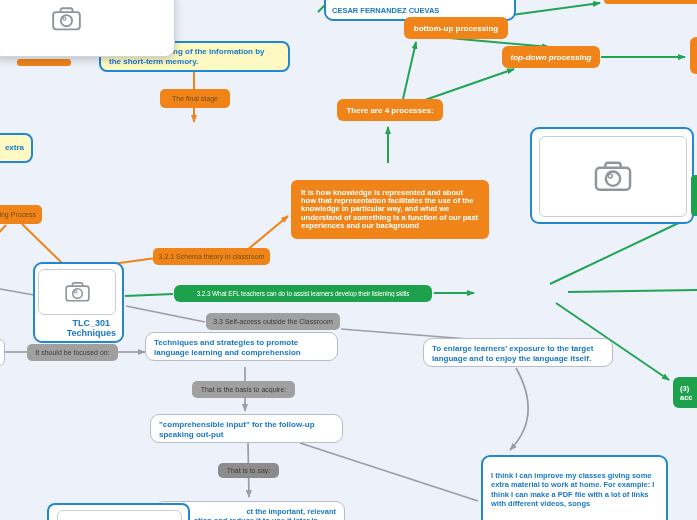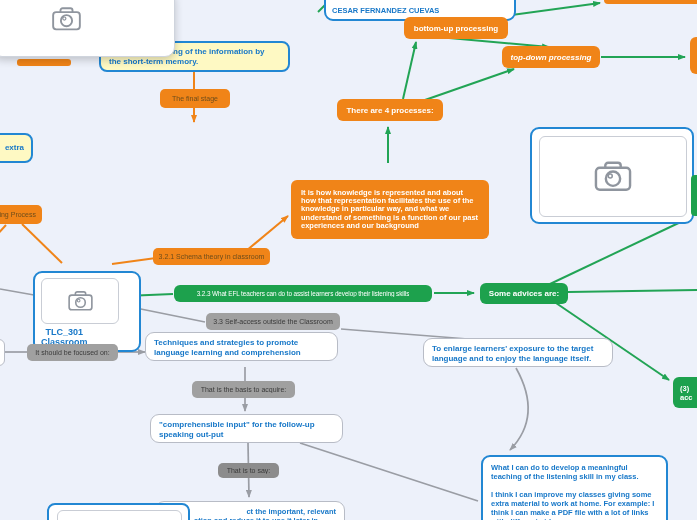--- a/index.html
+++ b/index.html
@@ -135,42 +135,39 @@
       </svg>
     </div>
   </div>
 
   <div class="node" style="left:691px;top:175px;width:40px;height:41px;background:#1da14d;border-radius:4px;z-index:3;"></div>
 
   <div class="node orange-label" style="left:153px;top:248px;width:117px;height:17px;">
     <span class="nowrap">3.2.1 Schema theory in classroom</span>
   </div>
 
-  <div class="node white-blue" style="left:33px;top:271px;width:108px;height:81px;display:flex;flex-direction:column;align-items:flex-start;padding:5px 6px 3px 6px;">
+  <div class="node white-blue" style="left:33px;top:262px;width:91px;height:81px;display:flex;flex-direction:column;align-items:flex-end;padding:5px 6px 3px 6px;">
     <div class="img-ph" style="width:76px;height:50px;">
       <svg viewBox="0 0 36 30" width="27" height="22">
         <rect x="11" y="2.5" width="14" height="8" rx="2.5" fill="#fff" stroke="#8f959e" stroke-width="2.2"></rect>
         <rect x="2.5" y="7" width="31" height="20" rx="3.5" fill="#fff" stroke="#8f959e" stroke-width="2.2"></rect>
         <circle cx="18" cy="17" r="6.5" fill="none" stroke="#8f959e" stroke-width="2.2"></circle>
         <circle cx="15.5" cy="14.5" r="1.8" fill="none" stroke="#8f959e" stroke-width="1.4"></circle>
       </svg>
     </div>
     <div style="margin-top:3px;text-align:center;font-size:9px;line-height:10px;">
       <div>TLC_301</div>
-      <div>Classroom</div>
+      <div>Techniques</div>
     </div>
   </div>
 
   <div class="node green-main nowrap" style="left:174px;top:285px;width:258px;height:17px;font-size:6.4px;font-weight:normal;letter-spacing:-0.1px;">
     <span class="nowrap">3.2.3 What EFL teachers can do to assist learners develop their listening skills</span>
   </div>
 
-  <div class="node green-main" style="left:480px;top:283px;width:88px;height:21px;">
-    <span>Some advices are:</span>
-  </div>
 
   <div class="node gray-label" style="left:206px;top:313px;width:134px;height:17px;">
     <span class="nowrap">3.3 Self-access outside the Classroom</span>
   </div>
 
   <div class="node" style="left:-18px;top:339px;width:23px;height:27px;background:#fff;border:1.5px solid #b8bcc6;border-radius:6px;"></div>
 
   <div class="node gray-label" style="left:27px;top:344px;width:91px;height:17px;">
     <span class="nowrap">It should be focused on:</span>
   </div>
@@ -199,21 +196,20 @@
   <div class="node gray-label" style="left:218px;top:463px;width:61px;height:15px;background:#8c8c8c;">
     <span class="nowrap">That is to say:</span>
   </div>
 
   <div class="node white-gray" style="left:155px;top:501px;width:190px;height:40px;font-size:7.5px;line-height:9px;padding:5px 8px 5px 38px;">
     <span class="nowrap" style="display:block;text-align:right;">ct the important, relevant</span>
     <span class="nowrap" style="display:block;">ation and reduce it to use it later in</span>
   </div>
 
   <div class="node white-blue" style="left:481px;top:455px;width:187px;height:80px;font-size:7.5px;line-height:9.3px;padding:6px 8px;">
-    <div>What I can do to develop a meaningful teaching of the listening skill in my class.</div>
     <div style="margin-top:8px;">I think I can improve my classes giving some extra material to work at home. For example: I think I can make a PDF file with a lot of links with different videos, songs</div>
   </div>
 
   <div class="node" style="left:47px;top:503px;width:143px;height:40px;background:#fff;border:2px solid #2287d3;border-radius:8px;padding:5px 8px;z-index:4;">
     <div class="img-ph" style="width:123px;height:24px;"></div>
   </div>
 
   <div style="position:absolute;left:-8px;top:-10px;width:181px;height:65px;background:#fff;
               border:1px solid #cfd4dd;border-radius:10px;box-shadow:0 3px 8px rgba(0,0,0,0.2);z-index:6;">
     <svg viewBox="0 0 36 30" width="31" height="26" style="position:absolute;left:58px;top:15px;">

